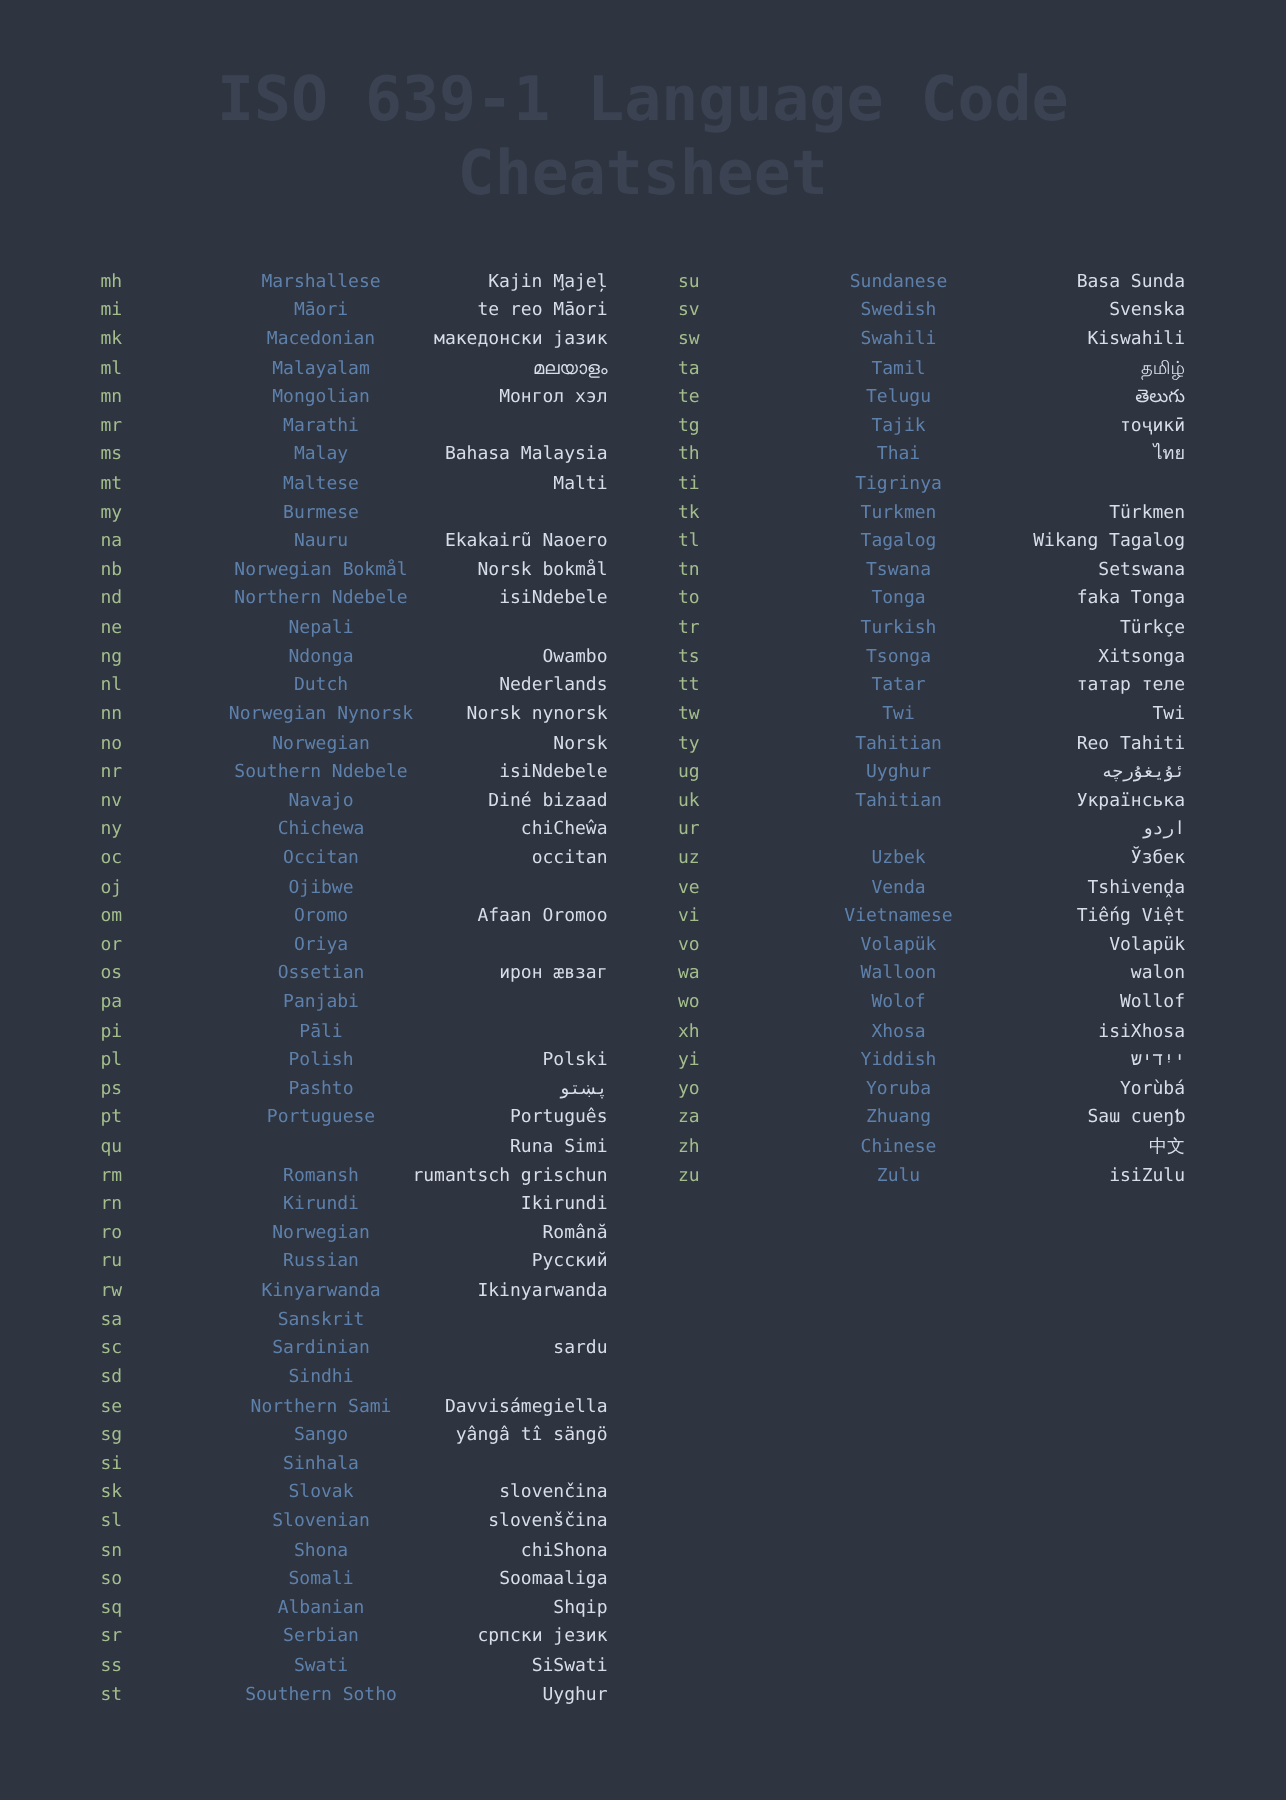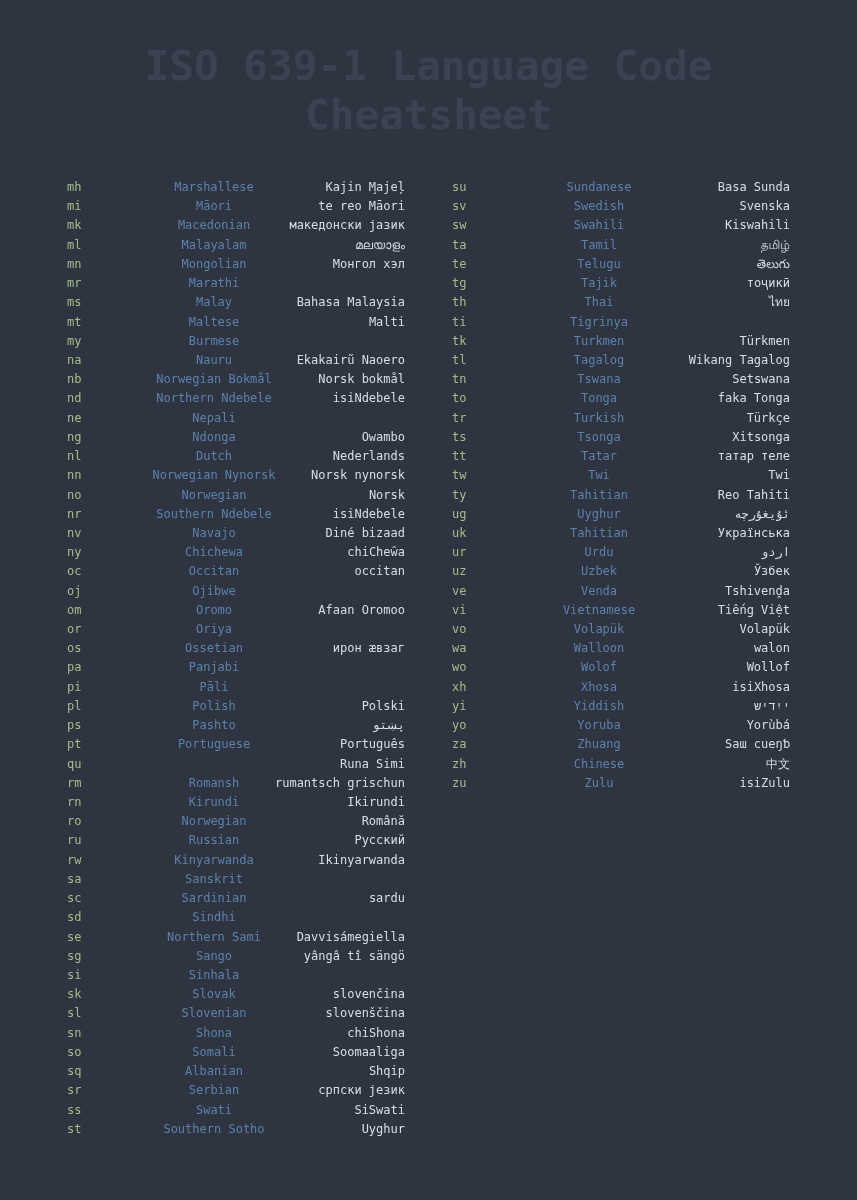--- a/index.html
+++ b/index.html
@@ -396,21 +396,20 @@
       <span class="en">Uyghur</span>
       <span class="native">ئۇيغۇرچە</span>
     </div>
     <div class="row">
       <span class="code">uk</span>
       <span class="en">Tahitian</span>
       <span class="native">Українська</span>
     </div>
     <div class="row">
       <span class="code">ur</span>
-      <span class="en">Urdu</span>
       <span class="native">اردو</span>
     </div>
     <div class="row">
       <span class="code">uz</span>
       <span class="en">Uzbek</span>
       <span class="native">Ўзбек</span>
     </div>
     <div class="row">
       <span class="code">ve</span>
       <span class="en">Venda</span>

